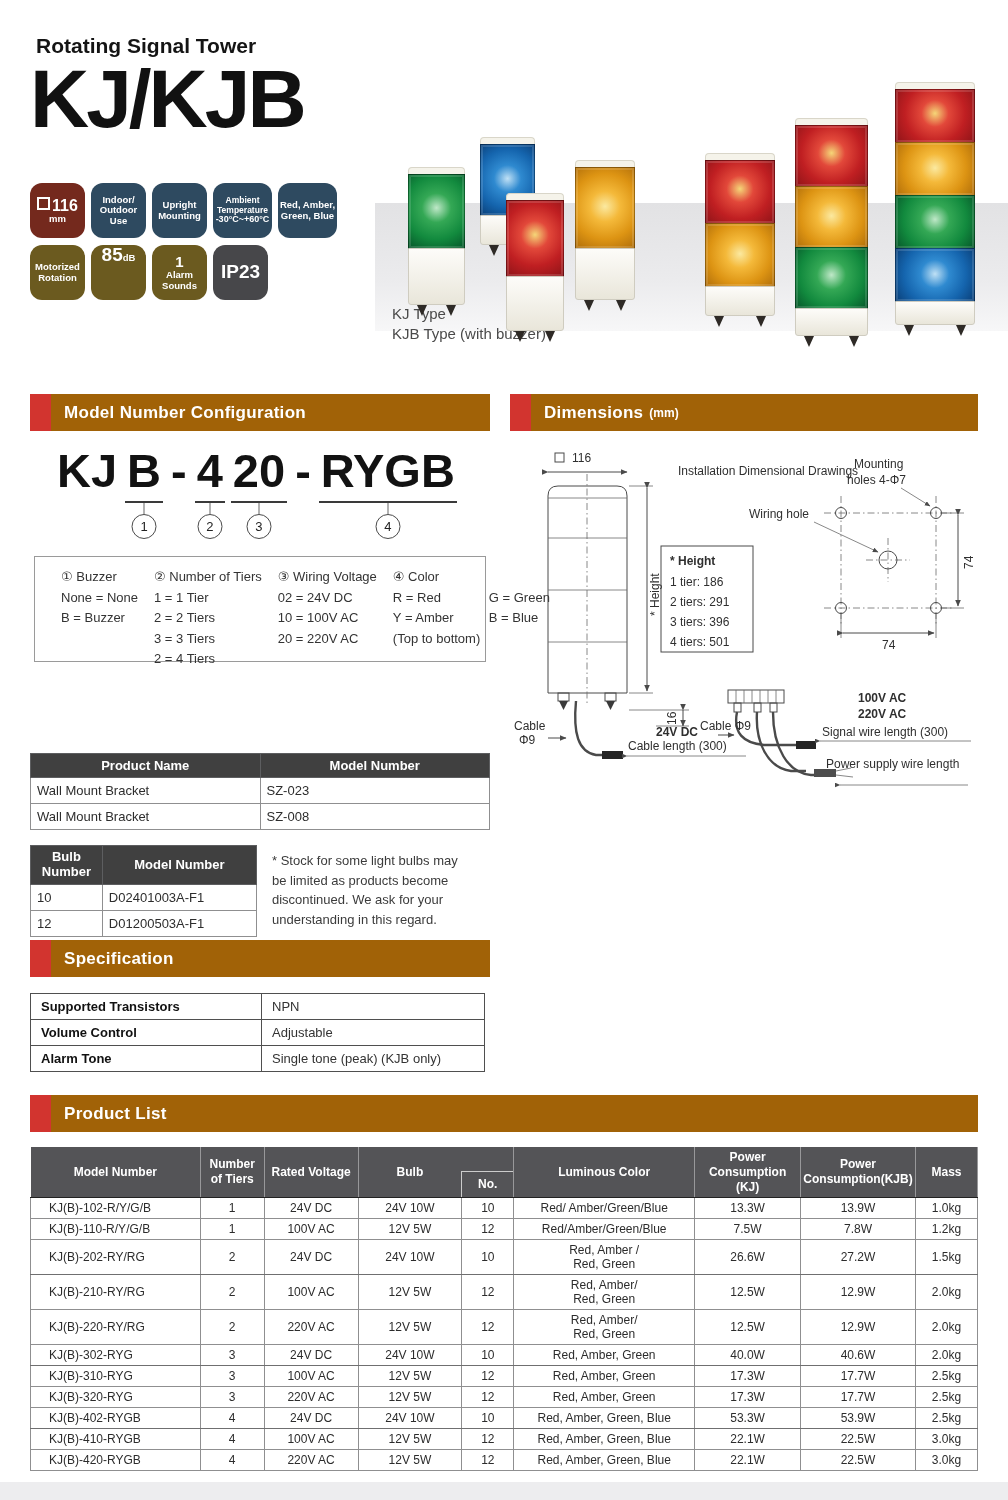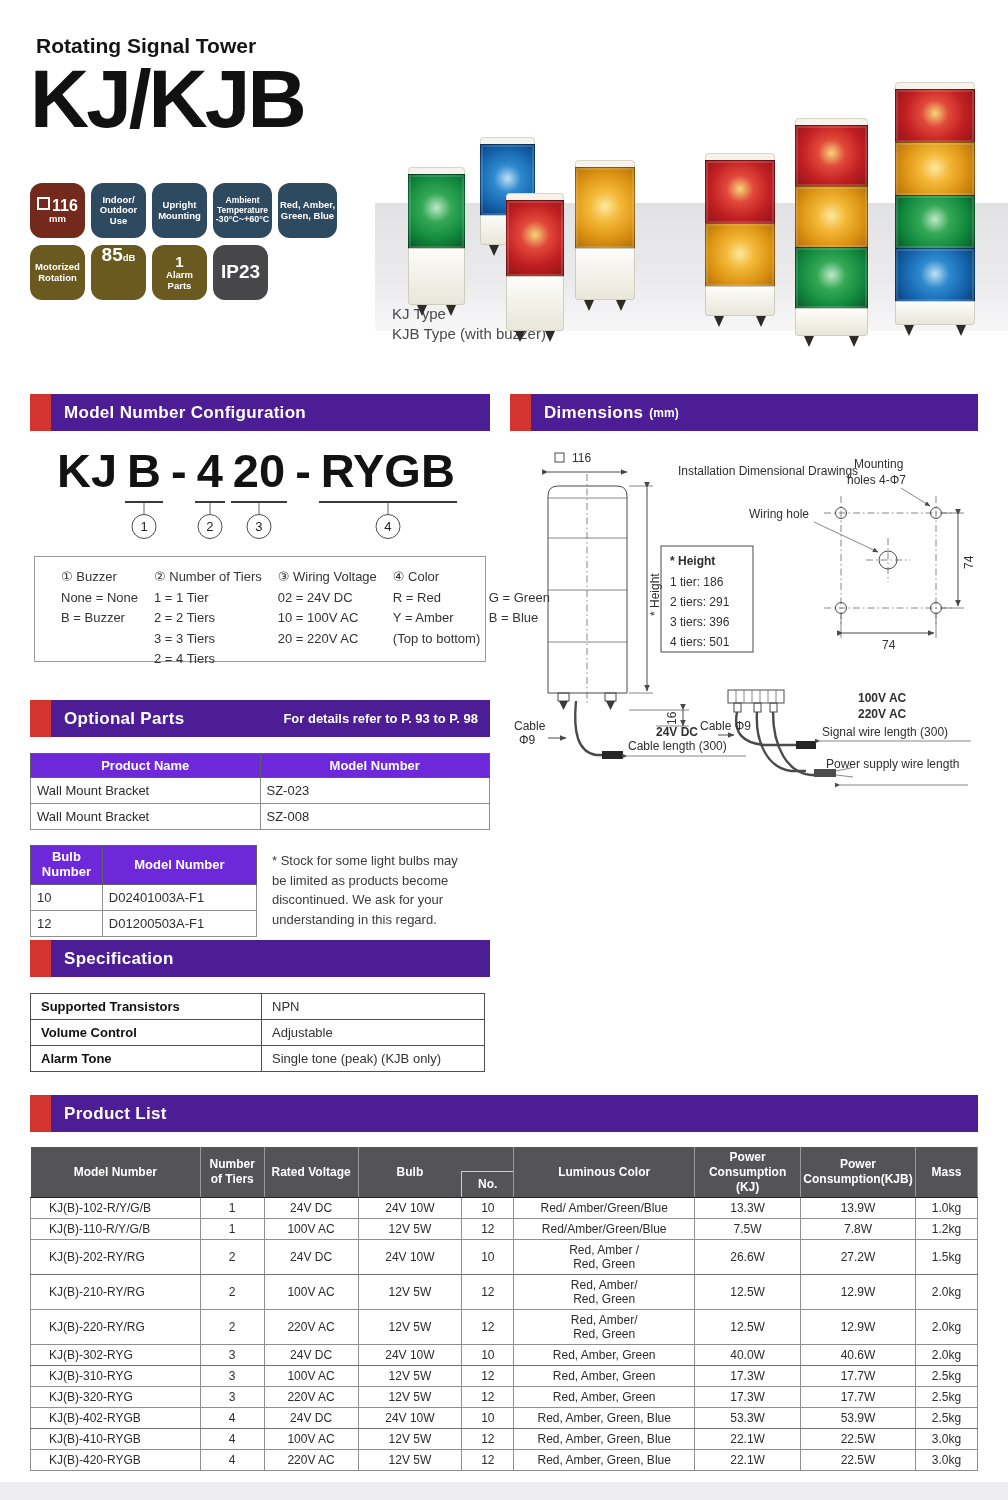--- a/index.html
+++ b/index.html
@@ -31,21 +31,21 @@
   .tier{border:1px solid rgba(0,0,0,.3);margin-top:-1px;box-shadow:inset 0 0 0 2px rgba(255,255,255,.14);}
   .tR{background:radial-gradient(circle at 50% 45%,#f5d678 0%,#e2483a 28%,#c01f22 62%,#8e1418 100%);}
   .tY{background:radial-gradient(circle at 50% 48%,#fbe9a0 0%,#f4b93a 30%,#dd9413 65%,#b06e0a 100%);}
   .tG{background:radial-gradient(circle at 50% 45%,#bfe8c8 0%,#34a855 30%,#128a3e 65%,#06572a 100%);}
   .tB{background:radial-gradient(circle at 50% 48%,#bfe0f5 0%,#2f8ad0 30%,#1565ae 65%,#0a3f78 100%);}
   .base{background:linear-gradient(#fdfcf9,#e9e6da);border:1px solid #cfccc0;margin-top:-1px;border-radius:0 0 3px 3px;}
   .feet{display:flex;justify-content:space-between;padding:0 9px;}
   .feet i{width:0;height:0;border-left:5px solid transparent;border-right:5px solid transparent;border-top:11px solid #2e2a26;}
 
   
-  .secbar{position:absolute;height:37px;background:#4c1d95;display:flex;align-items:center;padding-left:34px;box-sizing:border-box;}
+  .secbar{position:absolute;height:37px;background:#a16207;display:flex;align-items:center;padding-left:34px;box-sizing:border-box;}
   .secbar::before{content:"";position:absolute;left:0;top:0;bottom:0;width:21px;background:#d2342f;}
   .secbar .t{color:#fff;font-size:17px;font-weight:bold;letter-spacing:.3px;}
   .secbar .unit{color:#fff;font-size:12px;font-weight:bold;margin-left:6px;}
   .secbar .right{margin-left:auto;padding-right:12px;color:#fff;font-size:13px;font-weight:bold;}
 
   
   .model-big{left:52px;top:443px;font-size:47px;font-weight:bold;color:#121212;white-space:nowrap;}
   .seg{display:inline-block;position:relative;margin:0 3px;}
   .seg .segtext{display:inline-block;padding:0 2px 3px 2px;}
   .seg.u .segtext{border-bottom:2px solid #3a3a3a;}
@@ -63,21 +63,21 @@
   .dims-svg{left:506px;top:438px;}
   .dims-svg text{font-family:"Liberation Sans","DejaVu Sans",sans-serif;font-size:12px;fill:#2f2f2f;}
   .dims-svg .ln{stroke:#4a4a4a;fill:none;stroke-width:1;}
   .dims-svg .thin{stroke:#6a6a6a;stroke-width:.8;}
   .dims-svg .dd{stroke-dasharray:7 3 1.5 3;}
   .dims-svg .cable{stroke:#4a4a4a;fill:none;stroke-width:2.4;}
 
   
   table{border-collapse:collapse;}
   .gtable{position:absolute;background:#fff;}
-  .gtable th{background:#6d28d9;color:#fff;font-size:13px;font-weight:bold;border:1px solid #5d5e60;padding:4px 6px;}
+  .gtable th{background:#404040;color:#fff;font-size:13px;font-weight:bold;border:1px solid #5d5e60;padding:4px 6px;}
   .gtable td{border:1px solid #8f8f90;font-size:13px;color:#2d2d2d;text-align:left;padding:5px 6px;}
   .stock-note{left:272px;top:851px;width:215px;font-size:13px;color:#3b3b3b;}
   .stock-note div{line-height:19.5px;}
 
   .spec-table{left:30px;top:993px;width:455px;}
   .spec-table td{border:1px solid #4f4f4f;font-size:13px;padding:5px 10px;text-align:left;color:#333;}
   .spec-table td:first-child{font-weight:bold;color:#111;width:210px;}
 
   
   .plist{left:30px;top:1146px;width:948px;border:1.5px solid #3c3c3c;}
@@ -129,21 +129,21 @@
     <div class="s">Motorized</div>
     <div class="s">Rotation</div>
   </div>
   <div class="badge b-olive" style="left:91px;top:245px;flex-direction:row;align-items:baseline;">
     <span class="xl">85</span>
     <span class="s">dB</span>
   </div>
   <div class="badge b-olive" style="left:152px;top:245px;">
     <div class="m">1</div>
     <div class="s">Alarm</div>
-    <div class="s">Parts</div>
+    <div class="s">Sounds</div>
   </div>
   <div class="badge b-gray" style="left:213px;top:245px;">
     <div class="xl">IP23</div>
   </div>
 
   <div class="abs photo">
     <div class="band"></div>
 
     <div class="tower" style="left:105px;top:57px;width:55px;z-index:1;">
       <div class="cap"></div>
@@ -373,24 +373,20 @@
     <text x="194" y="292" font-size="12">Cable Φ9</text>
     <line class="ln" x1="212" y1="297" x2="228" y2="297" marker-end="url(#ar)"></line>
     <text x="352" y="264" font-size="12.5" font-weight="bold">100V AC</text>
     <text x="352" y="280" font-size="12.5" font-weight="bold">220V AC</text>
     <text x="316" y="298" font-size="11.5">Signal wire length (300)</text>
     <line class="ln thin" x1="314" y1="303" x2="465" y2="303" marker-start="url(#ar)"></line>
     <text x="320" y="330" font-size="11.5">Power supply wire length</text>
     <line class="ln thin" x1="334" y1="347" x2="462" y2="347" marker-start="url(#ar)"></line>
   </svg>
 
-  <div class="secbar" style="left:30px;top:700px;width:460px;">
-    <span class="t">Optional Parts</span>
-    <span class="right">For details refer to P. 93 to P. 98</span>
-  </div>
 
   <table class="gtable" style="left:30px;top:753px;width:460px;">
     <colgroup>
         <col style="width:230px;">
         <col style="width:230px;">
       </colgroup>
     <thead>
       <tr>
         <th>Product Name</th>
         <th>Model Number</th>

